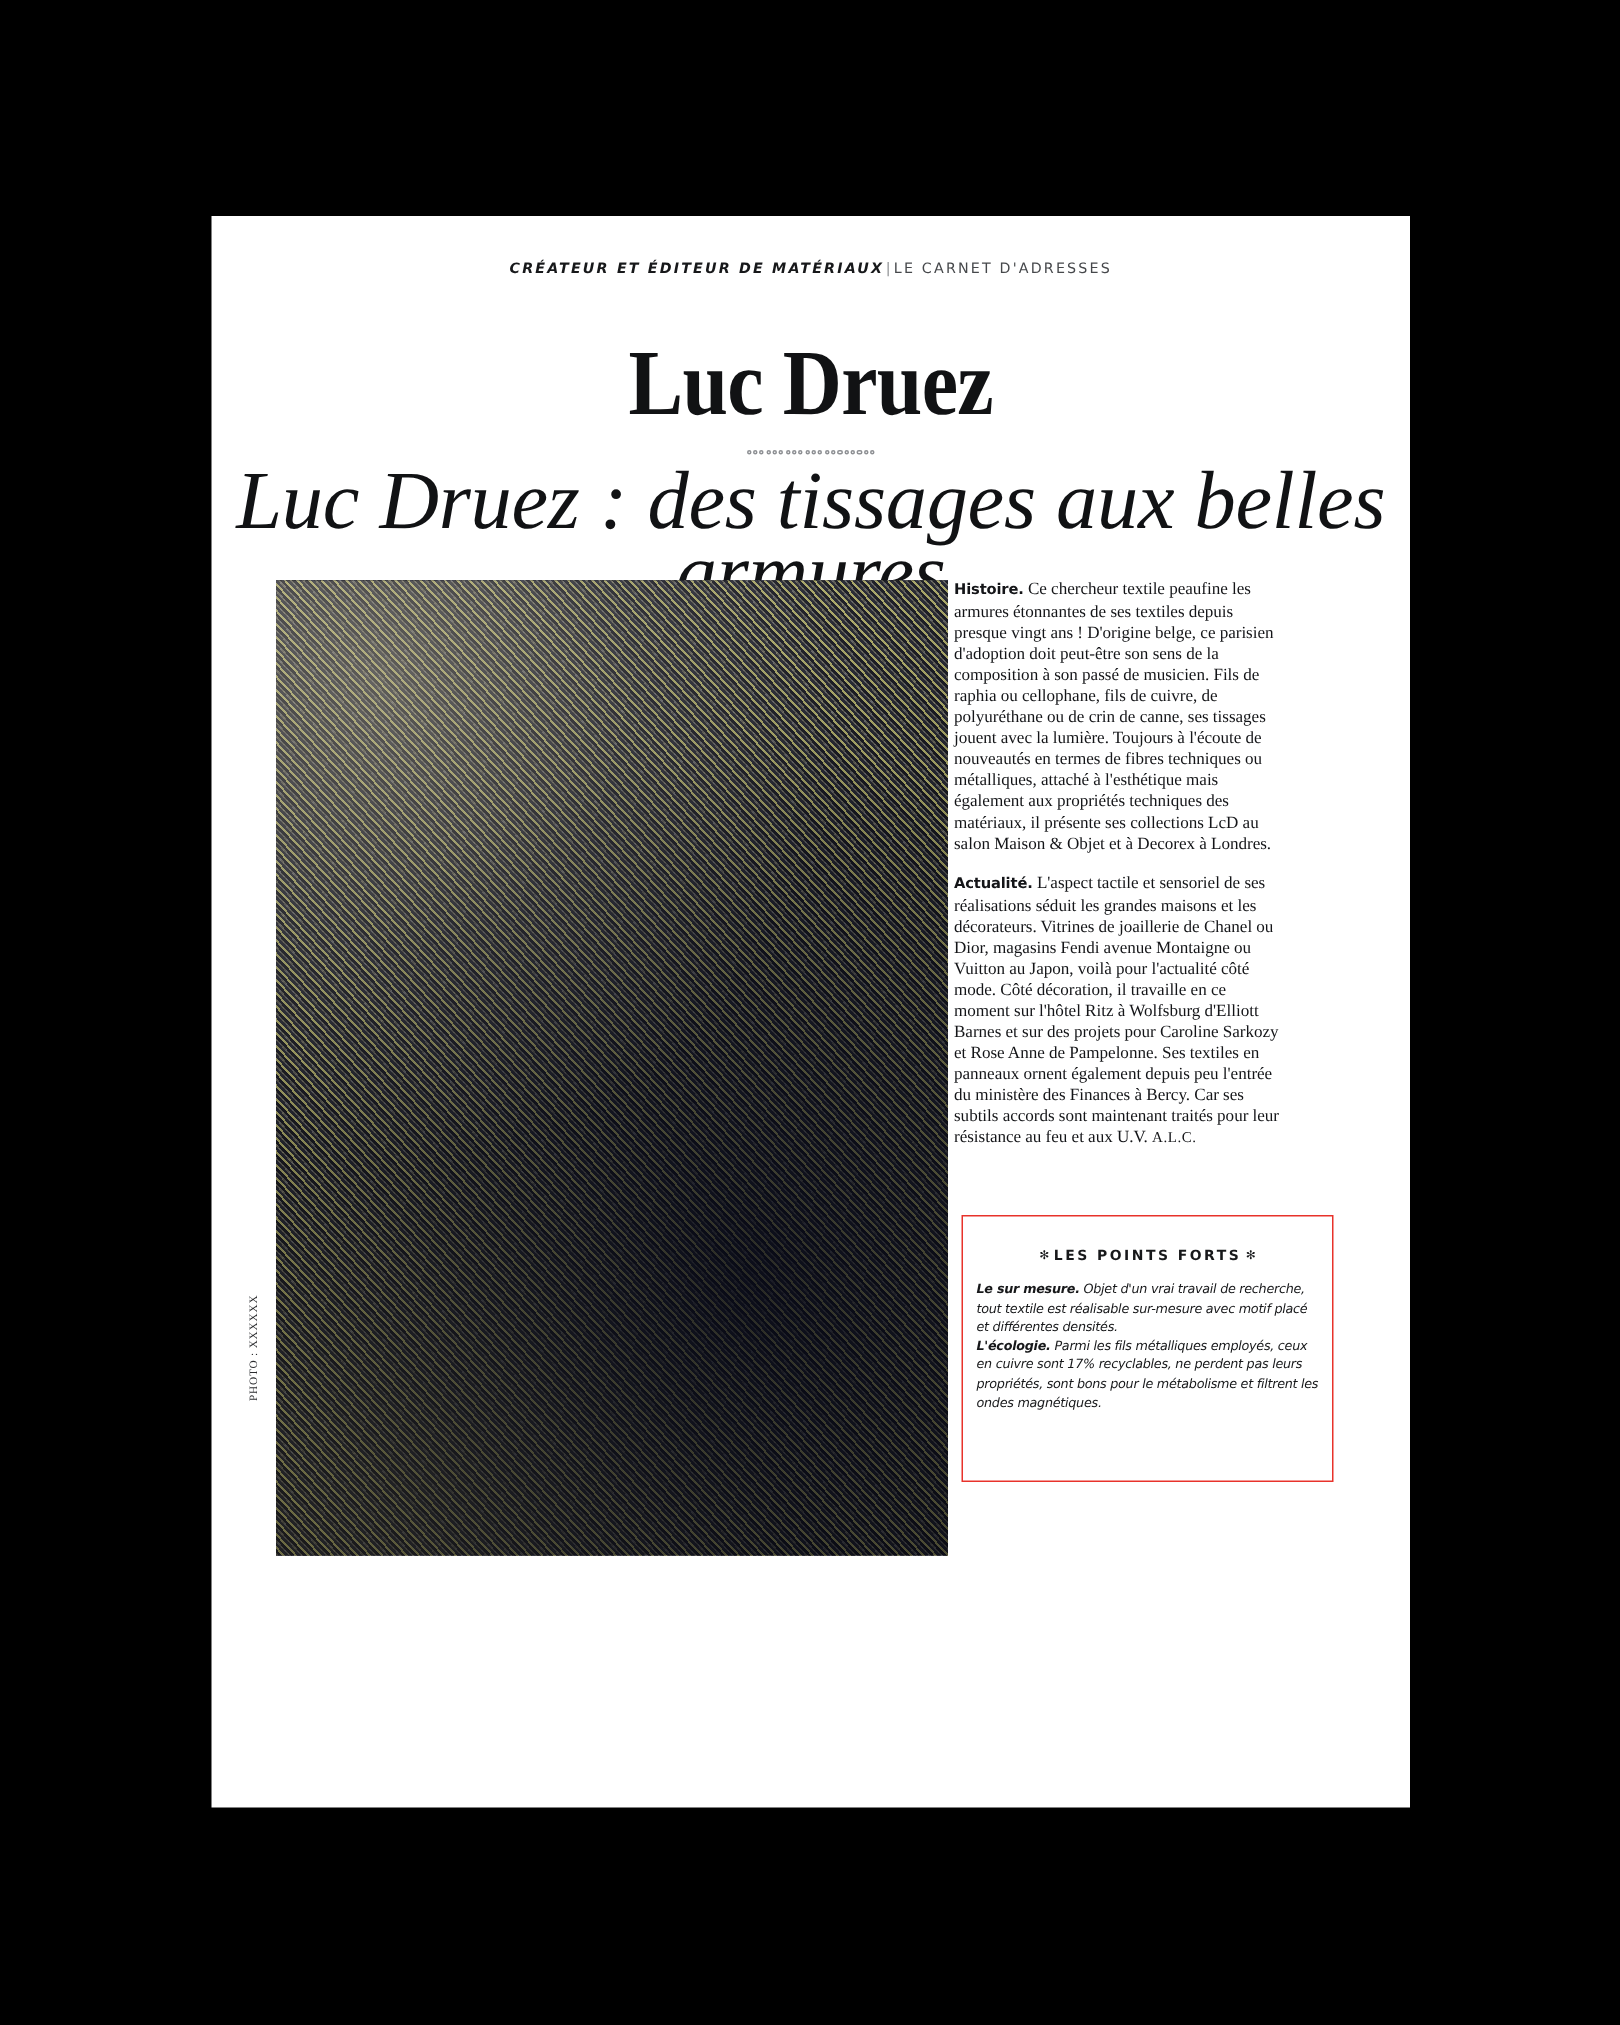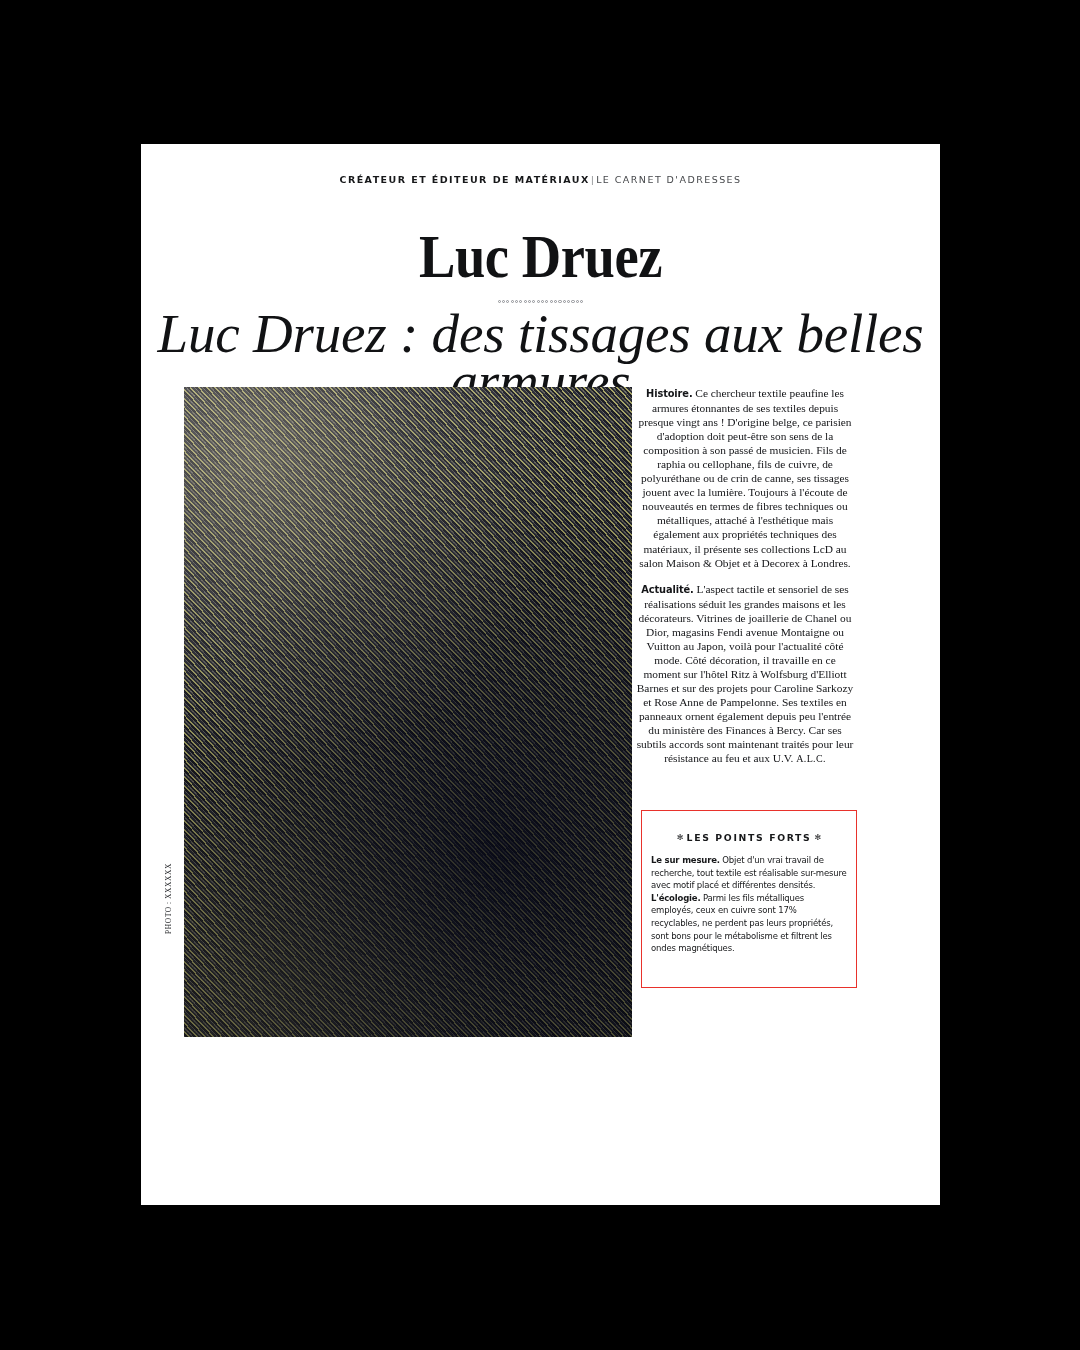--- a/index.html
+++ b/index.html
@@ -32,20 +32,21 @@
     width: 799px;
     text-align: center;
     white-space: nowrap;
   }
   .rh-bold {
     font-family: "DejaVu Sans", sans-serif;
     font-weight: bold;
     font-size: 9.5px;
     letter-spacing: 1.45px;
     color: #17181a;
+    font-style: italic;
   }
   .rh-sep {
     font-family: "DejaVu Sans", sans-serif;
     font-weight: normal;
     font-size: 9.5px;
     color: #8c8e91;
     letter-spacing: 1.2px;
     padding: 0 1px;
   }
   .rh-light {
@@ -178,42 +179,42 @@
     left: 495px;
     top: 242px;
     width: 218px;
   }
   .col p {
     margin: 0 0 12px 0;
     font-family: "Liberation Serif", serif;
     font-size: 11.4px;
     line-height: 14.05px;
     color: #141518;
-    text-align: center;
+    text-align: left;
     letter-spacing: -0.02px;
   }
   .col p .lead {
     font-family: "DejaVu Sans", sans-serif;
     font-weight: bold;
     font-size: 9.8px;
     letter-spacing: -0.1px;
   }
   .byline {
     font-family: "Liberation Serif", serif;
     font-weight: normal;
     font-size: 10px;
     letter-spacing: 0.35px;
   }
 
   
   .points-box {
     position: absolute;
     left: 500px;
     top: 666px;
-    width: 216px;
+    width: 248px;
     height: 178px;
     border: 1.4px solid #e8322b;
     box-sizing: border-box;
     background: #ffffff;
   }
   .points-title {
     margin: 21px 0 11px 0;
     text-align: center;
     font-family: "DejaVu Sans", sans-serif;
     font-weight: bold;
@@ -224,20 +225,21 @@
   }
   .points-title .star {
     font-weight: normal;
     font-size: 8px;
     letter-spacing: 0;
     padding: 0 3px;
     vertical-align: 1px;
   }
   .points-body {
     padding: 0 9px 0 9px;
+    font-style: italic;
   }
   .points-body p {
     margin: 0;
     font-family: "DejaVu Sans", sans-serif;
     font-size: 8.5px;
     line-height: 12.6px;
     color: #17181a;
     letter-spacing: -0.18px;
   }
   .points-body p b {

